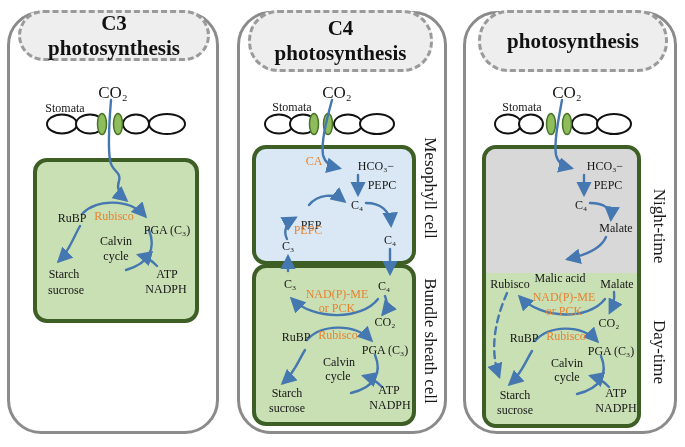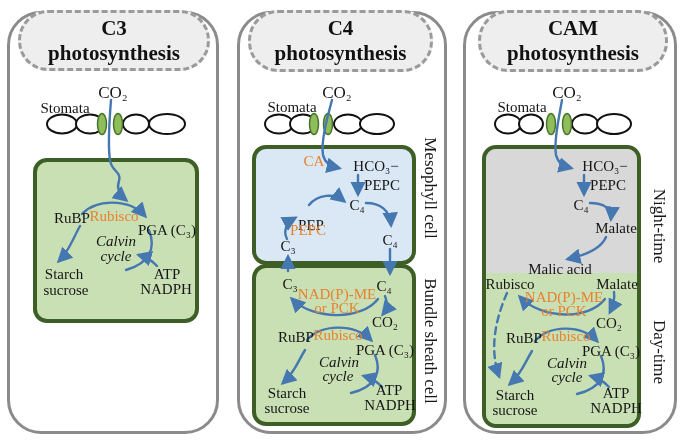--- a/index.html
+++ b/index.html
@@ -12,24 +12,24 @@
   .fill-green{background:#c9dfb4;}
   .fill-blue{background:#d9e8f4;}
   .cam-night{position:absolute;left:0;top:0;right:0;height:124px;background:#d8d8d8;}
   .cam-day{position:absolute;left:0;top:124px;right:0;bottom:0;background:#c9dfb4;}
   .badge{
     position:absolute;background:#eeeeee;border:3px dashed #9a9a9a;border-radius:30px;box-sizing:border-box;
     display:flex;flex-direction:column;align-items:center;justify-content:center;
     font-weight:bold;font-size:21px;line-height:1.18;text-align:center;color:#111;
   }
   .overlay{position:absolute;left:0;top:0;pointer-events:none;}
-  .lbl{position:absolute;transform:translate(-50%,-50%);white-space:nowrap;font-size:15px;line-height:1;}
+  .lbl{position:absolute;transform:translate(-50%,-50%);white-space:nowrap;font-size:12px;line-height:1;}
   .co2{font-size:17px;}
   .orange{color:#e8822f;}
-  .it{font-style:italic;}
+  .it{}
   .side{
     position:absolute;transform:translate(-50%,-50%);writing-mode:vertical-rl;
     white-space:nowrap;font-size:17px;color:#161616;
   }
 </style>
 </head>
 <body>
 
 <div class="stage">
 
@@ -110,30 +110,29 @@
       <path d="M 614 292 C 615 300 613 306 610 312" marker-end="url(#ah)"></path>
       <path d="M 605 299 C 589 320 542 320 520 297" marker-end="url(#ah)"></path>
       <path d="M 507 293 C 496 318 489 348 499 376" stroke-dasharray="7 5" marker-end="url(#ah)"></path>
       <path d="M 535 341 C 549 325 581 324 597 341" marker-end="url(#ah)"></path>
       <path d="M 601 356 C 608 373 602 388 577 394"></path>
       <path d="M 532 351 C 524 364 522 373 510 384" marker-end="url(#ah)"></path>
       <path d="M 609 387 C 602 380 598 378 591 376" marker-end="url(#ah)"></path>
     </g>
   </svg>
 
-  <div class="badge" style="left:18px;top:10px;width:192px;height:61px;">
+  <div class="badge" style="left:18px;top:10px;width:192px;height:51px;">
     <span>C3</span>
     <span>photosynthesis</span>
   </div>
   <div class="badge" style="left:248px;top:10px;width:185px;height:62px;">
     <span>C4</span>
     <span>photosynthesis</span>
   </div>
   <div class="badge" style="left:478px;top:10px;width:190px;height:62px;">
-    <span>CAM</span>
     <span>photosynthesis</span>
   </div>
 
   <div class="lbl co2" style="left:113px;top:92px;">CO₂</div>
   <div class="lbl" style="left:65px;top:108px;">Stomata</div>
   <div class="lbl" style="left:72px;top:218px;">RuBP</div>
   <div class="lbl orange" style="left:114px;top:216px;">Rubisco</div>
   <div class="lbl" style="left:167px;top:230px;">PGA (C₃)</div>
   <div class="lbl it" style="left:116px;top:241px;">Calvin</div>
   <div class="lbl it" style="left:116px;top:256px;">cycle</div>
@@ -168,21 +167,21 @@
   <div class="lbl" style="left:390px;top:405px;">NADPH</div>
   <div class="side" style="left:430px;top:188px;">Mesophyll cell</div>
   <div class="side" style="left:430px;top:341px;">Bundle sheath cell</div>
 
   <div class="lbl co2" style="left:567px;top:92px;">CO₂</div>
   <div class="lbl" style="left:522px;top:107px;">Stomata</div>
   <div class="lbl" style="left:605px;top:166px;">HCO₃−</div>
   <div class="lbl" style="left:608px;top:185px;">PEPC</div>
   <div class="lbl" style="left:581px;top:205px;">C₄</div>
   <div class="lbl" style="left:616px;top:228px;">Malate</div>
-  <div class="lbl" style="left:560px;top:269px;">Malic acid</div>
+  <div class="lbl" style="left:560px;top:278px;">Malic acid</div>
   <div class="lbl" style="left:510px;top:284px;">Rubisco</div>
   <div class="lbl" style="left:617px;top:284px;">Malate</div>
   <div class="lbl orange" style="left:564px;top:297px;">NAD(P)-ME</div>
   <div class="lbl orange" style="left:564px;top:311px;">or PCK</div>
   <div class="lbl" style="left:609px;top:323px;">CO₂</div>
   <div class="lbl" style="left:524px;top:338px;">RuBP</div>
   <div class="lbl orange" style="left:566px;top:336px;">Rubisco</div>
   <div class="lbl" style="left:611px;top:351px;">PGA (C₃)</div>
   <div class="lbl it" style="left:567px;top:363px;">Calvin</div>
   <div class="lbl it" style="left:567px;top:377px;">cycle</div>

